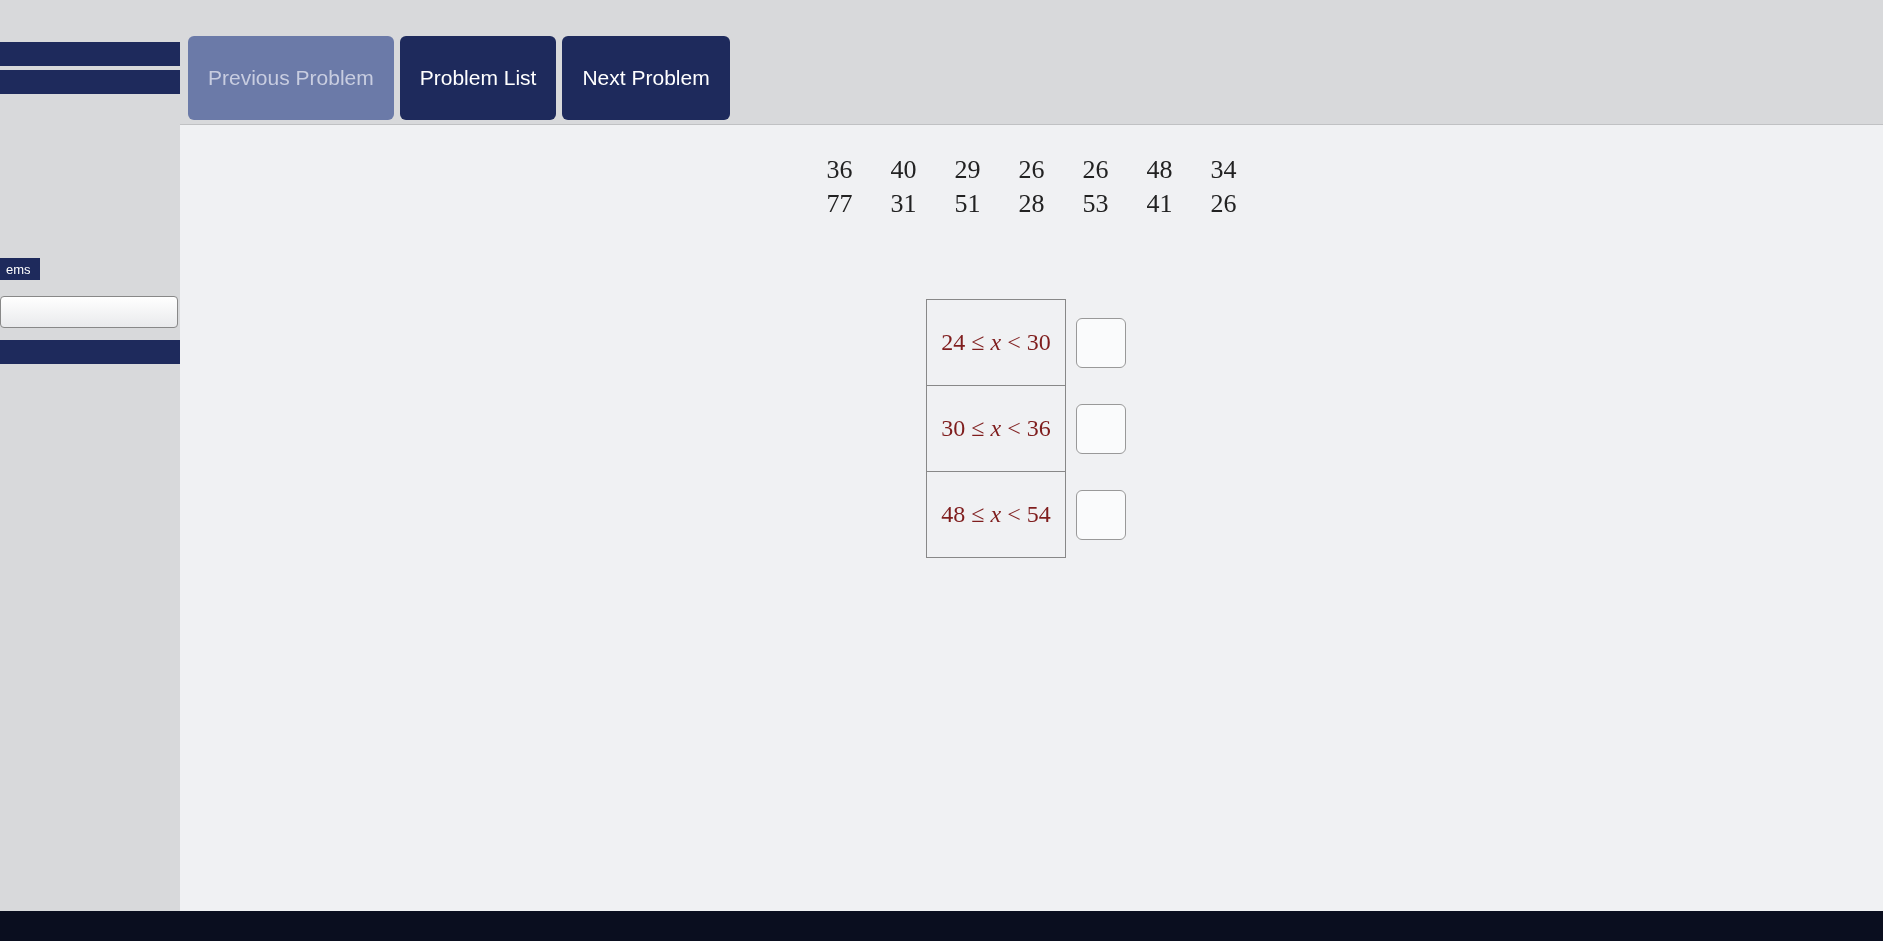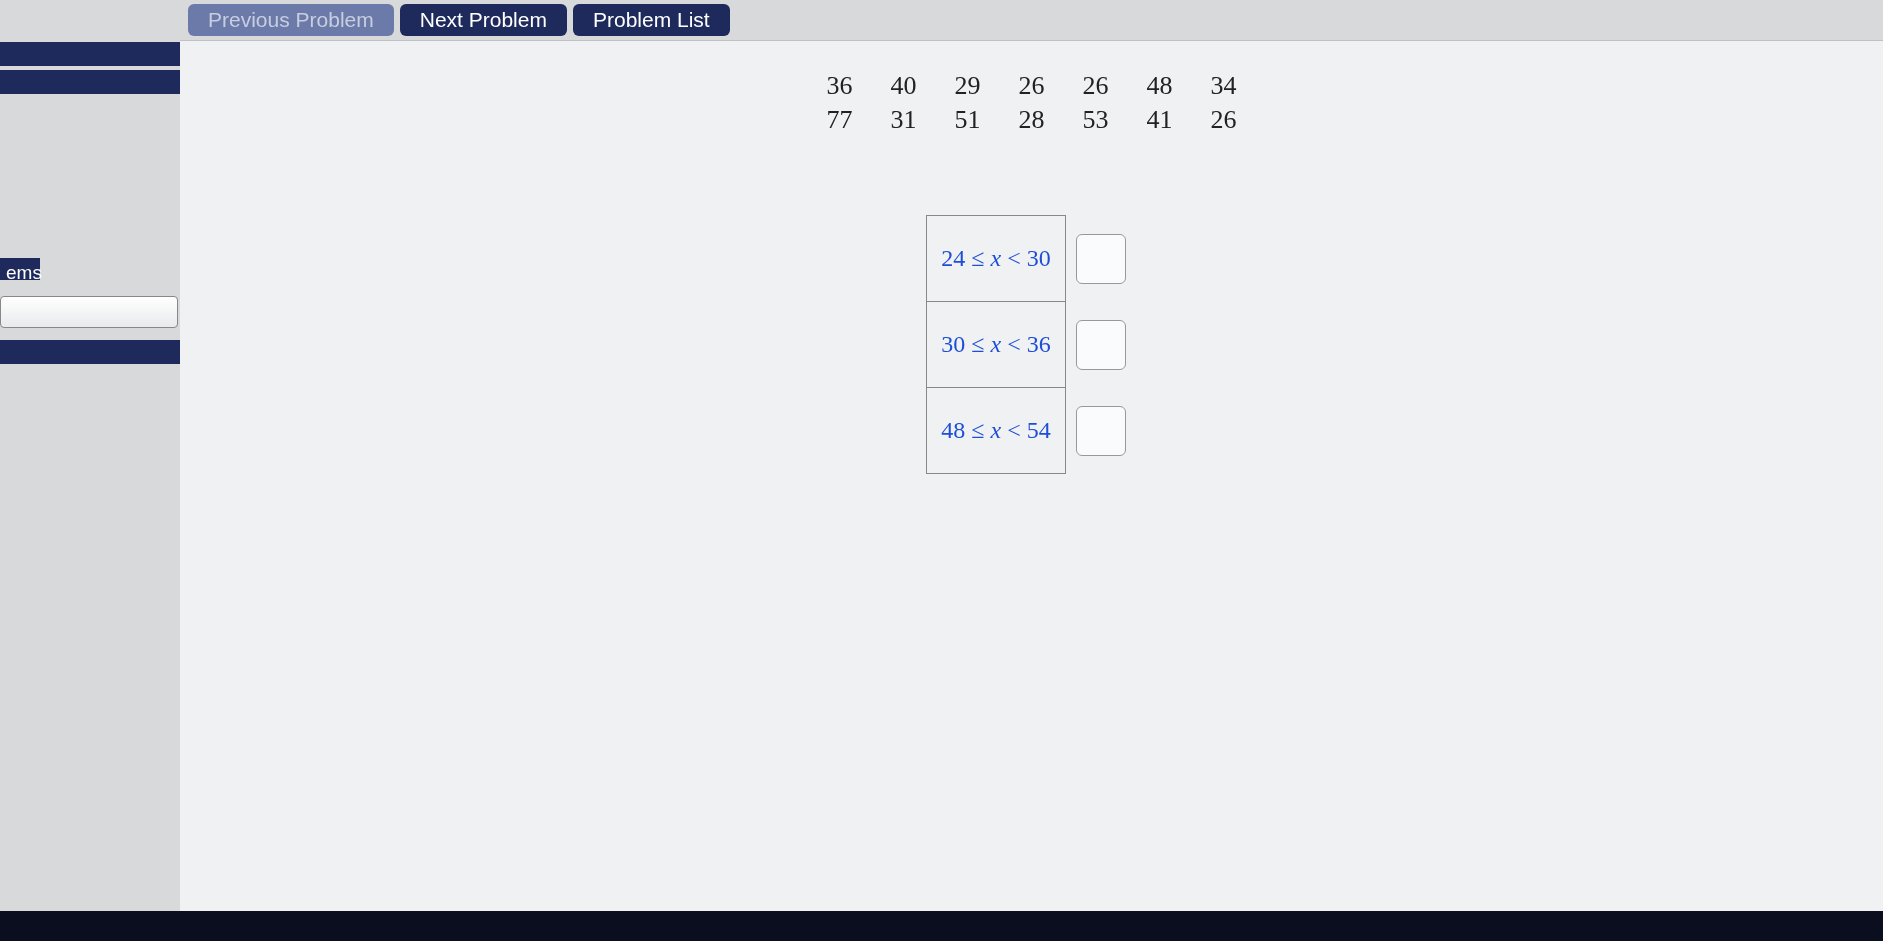--- a/index.html
+++ b/index.html
@@ -31,21 +31,21 @@
     .sidebar-bar.b1 { margin-top: 42px; }
     .sidebar-bar.b2 { margin-top: 2px; }
     .sidebar-label {
       position: absolute;
       left: 0;
       top: 258px;
       width: 40px;
       height: 22px;
       background: #1e2a5c;
       color: #fff;
-      font-size: 19px;
+      font-size: 13px;
       padding: 4px 6px;
       text-align: left;
     }
     .sidebar-input {
       position: absolute;
       left: 0;
       top: 296px;
       width: 178px;
       height: 32px;
       background: linear-gradient(#fff, #e9eaec);
@@ -62,27 +62,28 @@
       background: #f0f1f3;
     }
     .nav-buttons {
       display: flex;
       gap: 6px;
       padding: 4px 8px;
       background: #d8d9db;
       border-bottom: 1px solid #c0c1c3;
     }
     .nav-btn {
-      padding: 4px 20px;
+      padding: 30px 20px;
       border-radius: 6px;
       font-size: 21px;
       font-weight: 500;
       color: #fff;
       border: none;
       cursor: pointer;
+      margin-top: 32px;
     }
     .nav-btn.prev {
       background: #6b7aa8;
       color: #c8cde0;
     }
     .nav-btn.list {
       background: #1e2a5c;
     }
     .nav-btn.next {
       background: #1e2a5c;
@@ -120,21 +121,21 @@
       border-collapse: collapse;
     }
     .bins-table td {
       border: 1px solid #888;
       padding: 24px 14px;
       vertical-align: middle;
     }
     .bin-label {
       font-family: 'Times New Roman', serif;
       font-size: 24px;
-      color: #1d4ed8;
+      color: #7f1d1d;
       white-space: nowrap;
     }
     .bin-label .var {
       font-style: italic;
     }
     .bin-input {
       width: 50px;
       height: 50px;
       border: 1px solid #999;
       border-radius: 6px;
@@ -162,22 +163,22 @@
   <div class="sidebar-bar b1"></div>
   <div class="sidebar-bar b2"></div>
   <div class="sidebar-label">ems</div>
   <div class="sidebar-input"></div>
   <div class="sidebar-bar b3"></div>
 </div>
 
 <div class="main">
   <div class="nav-buttons">
     <button class="nav-btn prev">Previous Problem</button>
+    <button class="nav-btn list">Problem List</button>
     <button class="nav-btn next">Next Problem</button>
-    <button class="nav-btn list">Problem List</button>
   </div>
 
   <div class="data-display">
     <div class="data-row">
       <span>36</span>
       <span>40</span>
       <span>29</span>
       <span>26</span>
       <span>26</span>
       <span>48</span>

